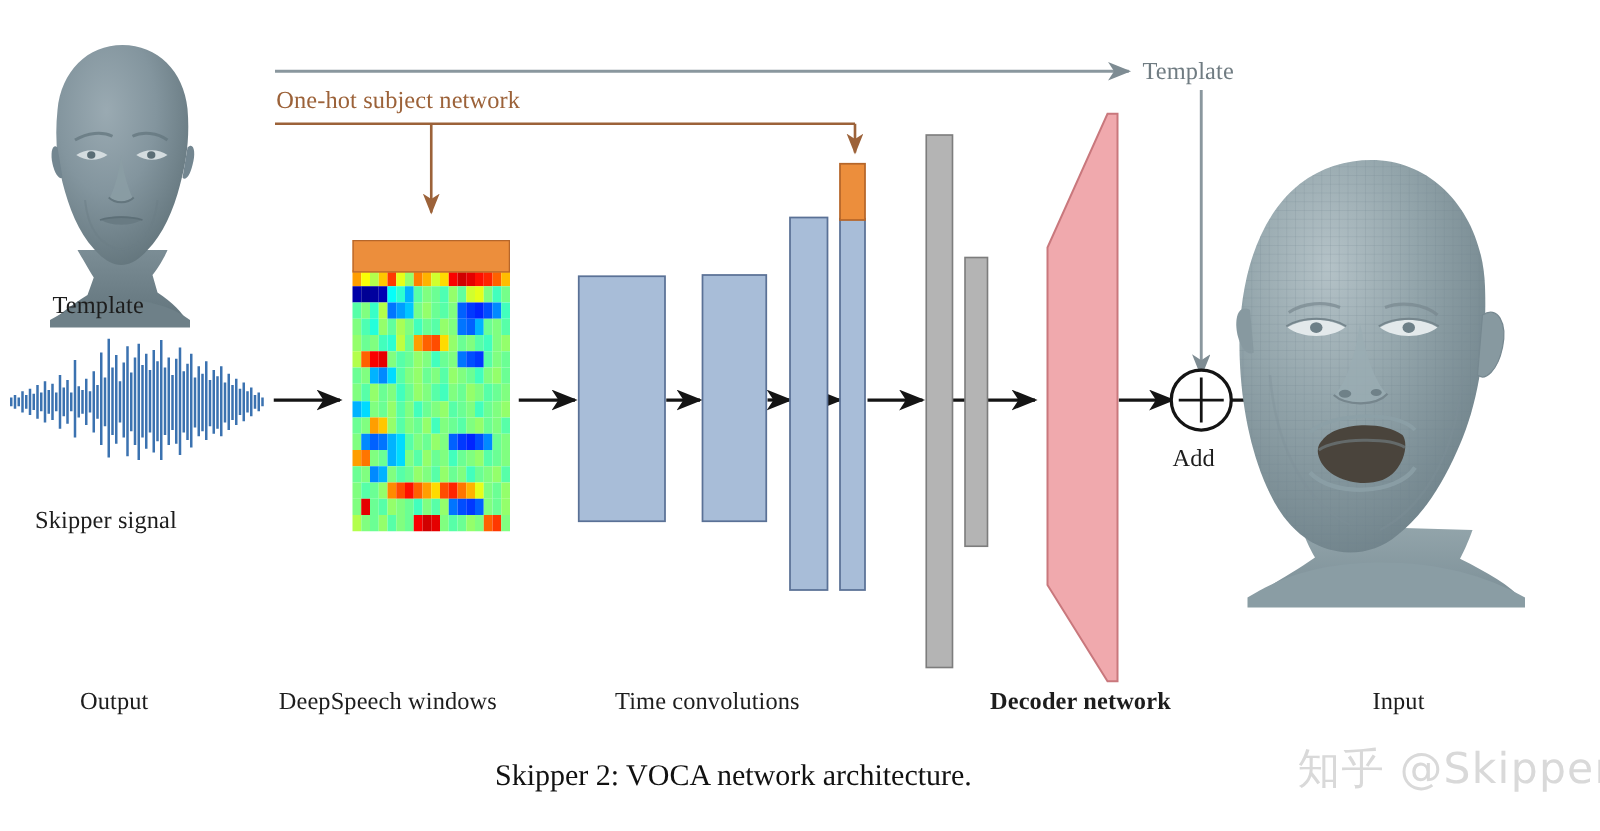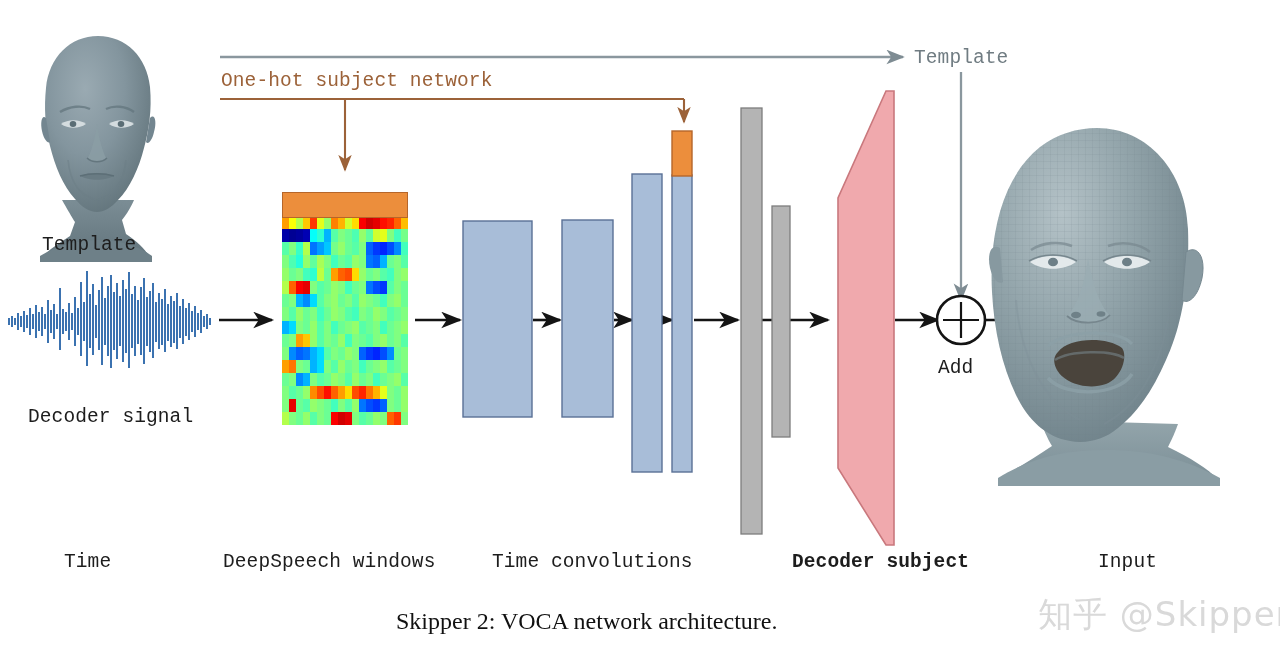--- a/index.html
+++ b/index.html
@@ -3,21 +3,21 @@
 <meta charset="utf-8">
 <title>VOCA network architecture</title>
 <style>
   html,body{margin:0;padding:0;background:#ffffff;}
   body{width:1280px;height:665px;position:relative;overflow:hidden;
        font-family:"DejaVu Sans","Liberation Sans",sans-serif;}
   .fig{position:absolute;left:0;top:0;width:1280px;height:665px;}
   svg.layer{position:absolute;left:0;top:0;width:1280px;height:665px;}
 
   .lbl{position:absolute;color:#1d1d1d;font-size:19.5px;
-       font-family:Liberation Mono, monospace;
+       font-family:Liberation Serif, serif;
        white-space:nowrap;letter-spacing:0.1px;}
   .lbl.bold{font-weight:bold;}
   .lbl.gray{color:#707c82;}
   .lbl.brown{color:#9c6239;}
   .caption{position:absolute;color:#111;font-size:24px;
        font-family:"Liberation Serif","DejaVu Serif",serif;white-space:nowrap;}
   .wm{position:absolute;color:#d9d9d9;font-size:34px;white-space:nowrap;
       font-family:"DejaVu Sans","Liberation Sans",sans-serif;letter-spacing:1px;}
   .heat{position:absolute;display:grid;}
   .heat div{width:100%;height:100%;}
@@ -573,35 +573,35 @@
       <div style="background: rgb(128, 255, 128);"></div>
       <div style="background: rgb(255, 97, 0);"></div>
       <div style="background: rgb(255, 56, 0);"></div>
       <div style="background: rgb(128, 255, 128);"></div>
     </div>
   <div style="position:absolute;left:282px;top:192px;width:126px;height:26px;
               background:#ec8e3c;border:1.5px solid #b6662a;box-sizing:border-box;"></div>
 
   <div class="lbl" style="left:42px;top:234px;">Template</div>
 
-  <div class="lbl" style="left:28px;top:406px;">Decoder signal</div>
+  <div class="lbl" style="left:28px;top:406px;">Skipper signal</div>
 
   <div class="lbl brown" style="left:221px;top:70px;">One-hot subject network</div>
 
   <div class="lbl gray" style="left:914px;top:47px;">Template</div>
 
   <div class="lbl" style="left:938px;top:357px;">Add</div>
 
-  <div class="lbl" style="left:64px;top:551px;">Time</div>
+  <div class="lbl" style="left:64px;top:551px;">Output</div>
 
   <div class="lbl" style="left:492px;top:551px;">Time convolutions</div>
 
   <div class="lbl" style="left:223px;top:551px;">DeepSpeech windows</div>
 
-  <div class="lbl bold" style="left:792px;top:551px;">Decoder subject</div>
+  <div class="lbl bold" style="left:792px;top:551px;">Decoder network</div>
 
   <div class="lbl" style="left:1098px;top:551px;">Input</div>
 
   <div class="caption" style="left:396px;top:608px;">Skipper 2: VOCA network architecture.</div>
 
   <div class="wm" style="left:1038px;top:592px;">知乎 @Skipper</div>
 
 </div>
 
 </body></html>

